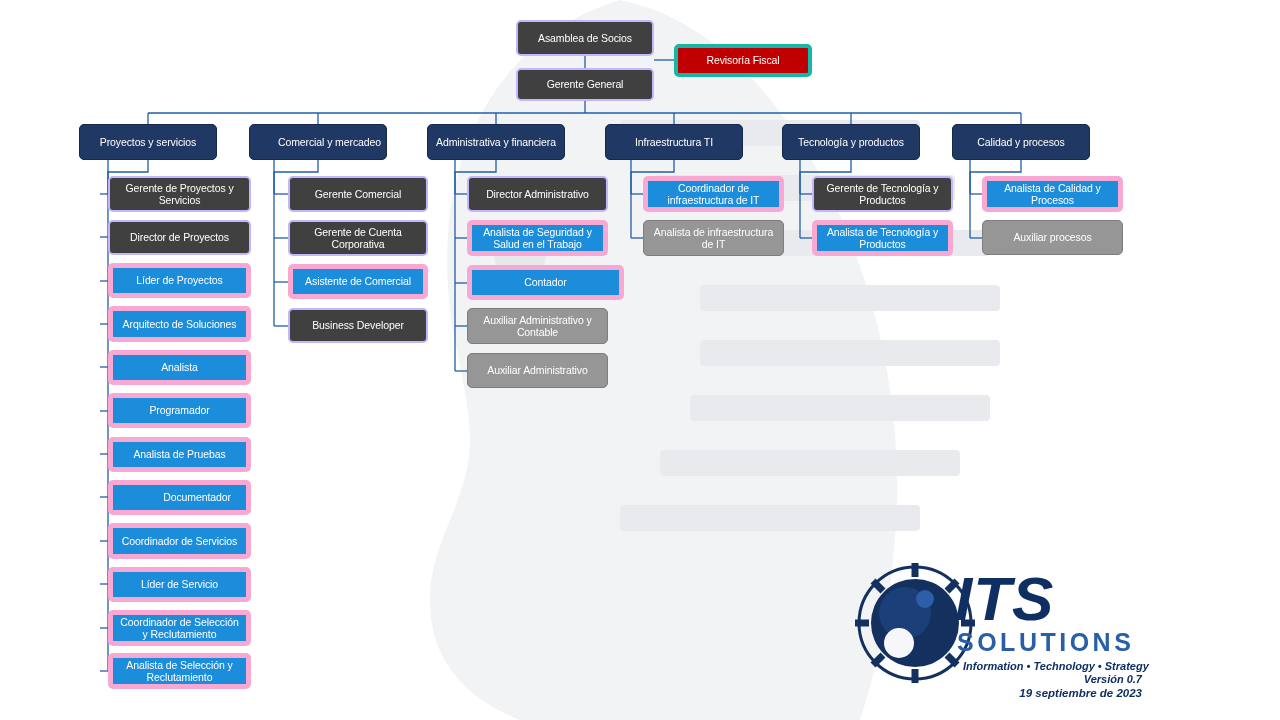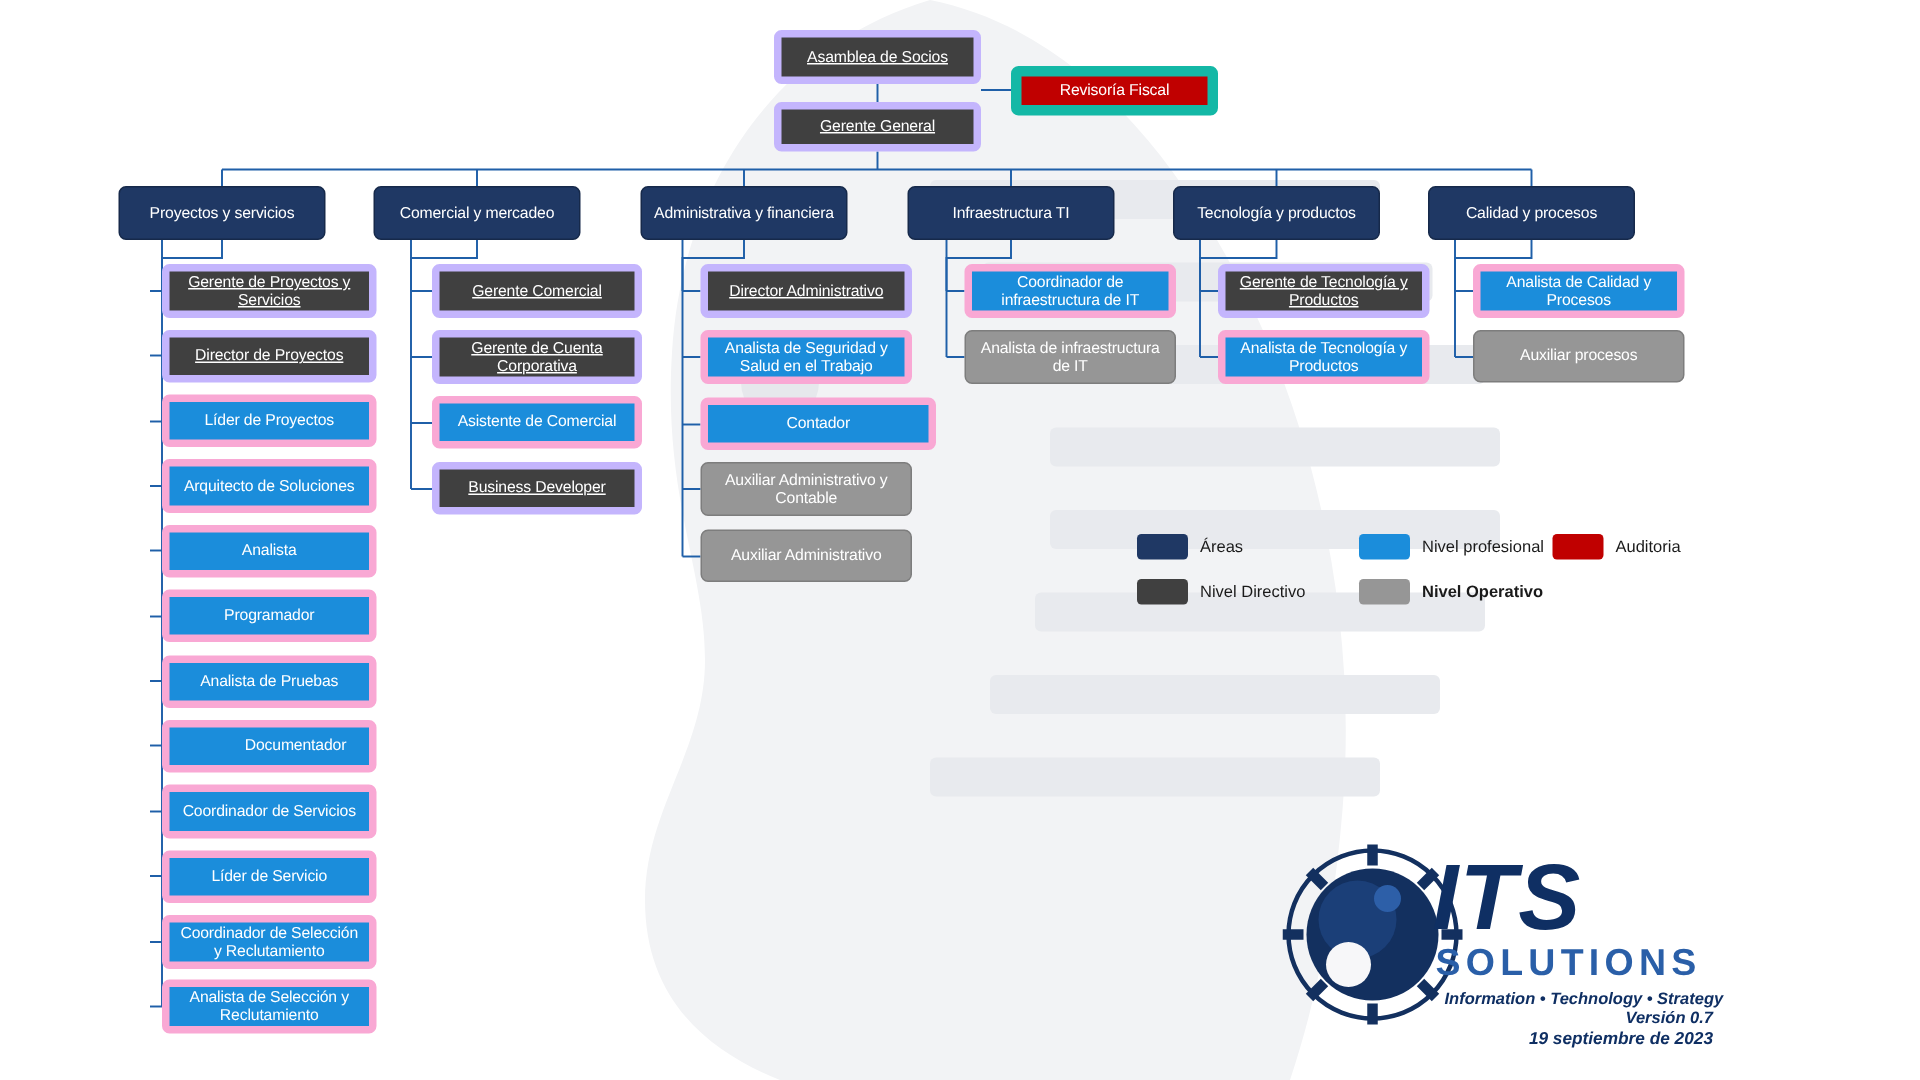--- a/index.html
+++ b/index.html
@@ -47,34 +47,33 @@
   }
   .node span { display: block; width: 100%; }
 
   .type-area {
     background: #1f3864;
     border: 1px solid #16294a;
     font-size: 10.5px;
   }
   .type-directive {
     background: #404040;
-    border: 5px solid #c4b5fd;
-    text-decoration: underline;
+    border: 2px solid #c4b5fd;
   }
   .type-prof {
     background: #1b8ddb;
     border: 5px solid #f9a8d4;
   }
   .type-oper {
     background: #969696;
     border: 1px solid #7d7d7d;
   }
   .type-audit {
     background: #c00000;
-    border: 7px solid #14b8a6;
+    border: 4px solid #14b8a6;
   }
 
   
   #legend {
     position: absolute;
     z-index: 3;
     left: 758px;
     top: 356px;
     width: 400px;
     height: 60px;
@@ -265,21 +264,21 @@
       </div>
       <div class="node type-audit" style="left: 674px; top: 44px; width: 138px; height: 33px;">
         <span>Revisoría Fiscal</span>
       </div>
       <div class="node type-directive" style="left: 516px; top: 68px; width: 138px; height: 33px;">
         <span>Gerente General</span>
       </div>
       <div class="node type-area" style="left: 79px; top: 124px; width: 138px; height: 36px;">
         <span>Proyectos y servicios</span>
       </div>
-      <div class="node type-area" style="left: 249px; top: 124px; width: 138px; height: 36px;">
+      <div class="node type-area" style="left: 249px; top: 124px; width: 138px; height: 36px; text-align: right;">
         <span>Comercial y mercadeo</span>
       </div>
       <div class="node type-area" style="left: 427px; top: 124px; width: 138px; height: 36px;">
         <span>Administrativa y financiera</span>
       </div>
       <div class="node type-area" style="left: 605px; top: 124px; width: 138px; height: 36px;">
         <span>Infraestructura TI</span>
       </div>
       <div class="node type-area" style="left: 782px; top: 124px; width: 138px; height: 36px;">
         <span>Tecnología y productos</span>
@@ -363,42 +362,20 @@
         <span>Analista de Tecnología y Productos</span>
       </div>
       <div class="node type-prof" style="left: 982px; top: 176px; width: 141px; height: 36px;">
         <span>Analista de Calidad y Procesos</span>
       </div>
       <div class="node type-oper" style="left: 982px; top: 220px; width: 141px; height: 35px;">
         <span>Auxiliar  procesos</span>
       </div>
     </div>
 
-  <div id="legend">
-      <div class="legend-row" style="left: 0px; top: 0px;">
-        <div class="legend-swatch" style="background: rgb(31, 56, 100);"></div>
-        <div class="legend-label">Áreas</div>
-      </div>
-      <div class="legend-row" style="left: 148px; top: 0px;">
-        <div class="legend-swatch" style="background: rgb(27, 141, 219);"></div>
-        <div class="legend-label">Nivel profesional</div>
-      </div>
-      <div class="legend-row" style="left: 277px; top: 0px;">
-        <div class="legend-swatch" style="background: rgb(192, 0, 0);"></div>
-        <div class="legend-label">Auditoria</div>
-      </div>
-      <div class="legend-row" style="left: 0px; top: 30px;">
-        <div class="legend-swatch" style="background: rgb(64, 64, 64);"></div>
-        <div class="legend-label">Nivel Directivo</div>
-      </div>
-      <div class="legend-row" style="left: 148px; top: 30px;">
-        <div class="legend-swatch" style="background: rgb(150, 150, 150);"></div>
-        <div class="legend-label bold">Nivel Operativo</div>
-      </div>
-    </div>
 
   <svg id="logo" viewBox="0 0 300 150">
     <g>
       <circle cx="60" cy="68" r="56" fill="none" stroke="#13305f" stroke-width="3"></circle>
       <circle cx="60" cy="68" r="44" fill="#13305f"></circle>
       <g stroke="#13305f" stroke-width="7">
         <line x1="60" y1="8" x2="60" y2="22"></line>
         <line x1="60" y1="114" x2="60" y2="128"></line>
         <line x1="0" y1="68" x2="14" y2="68"></line>
         <line x1="106" y1="68" x2="120" y2="68"></line>

